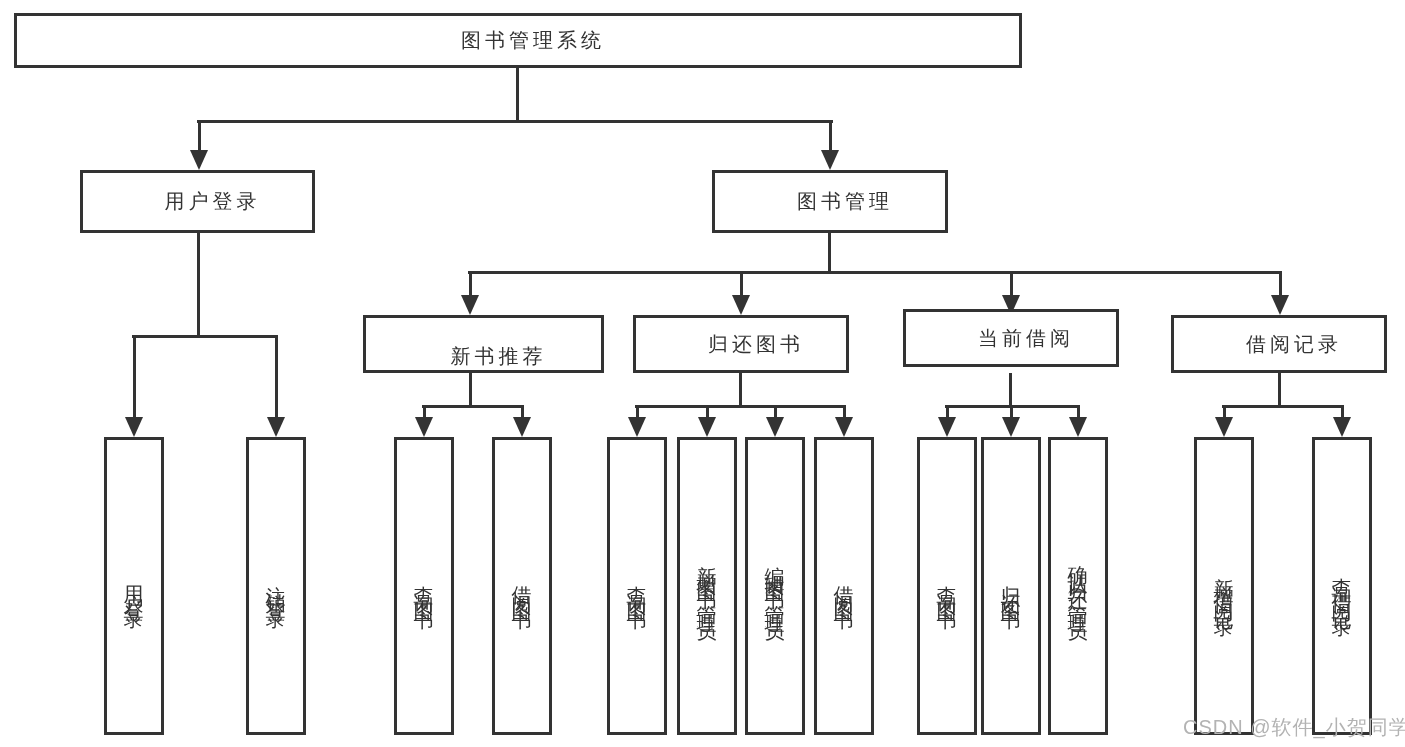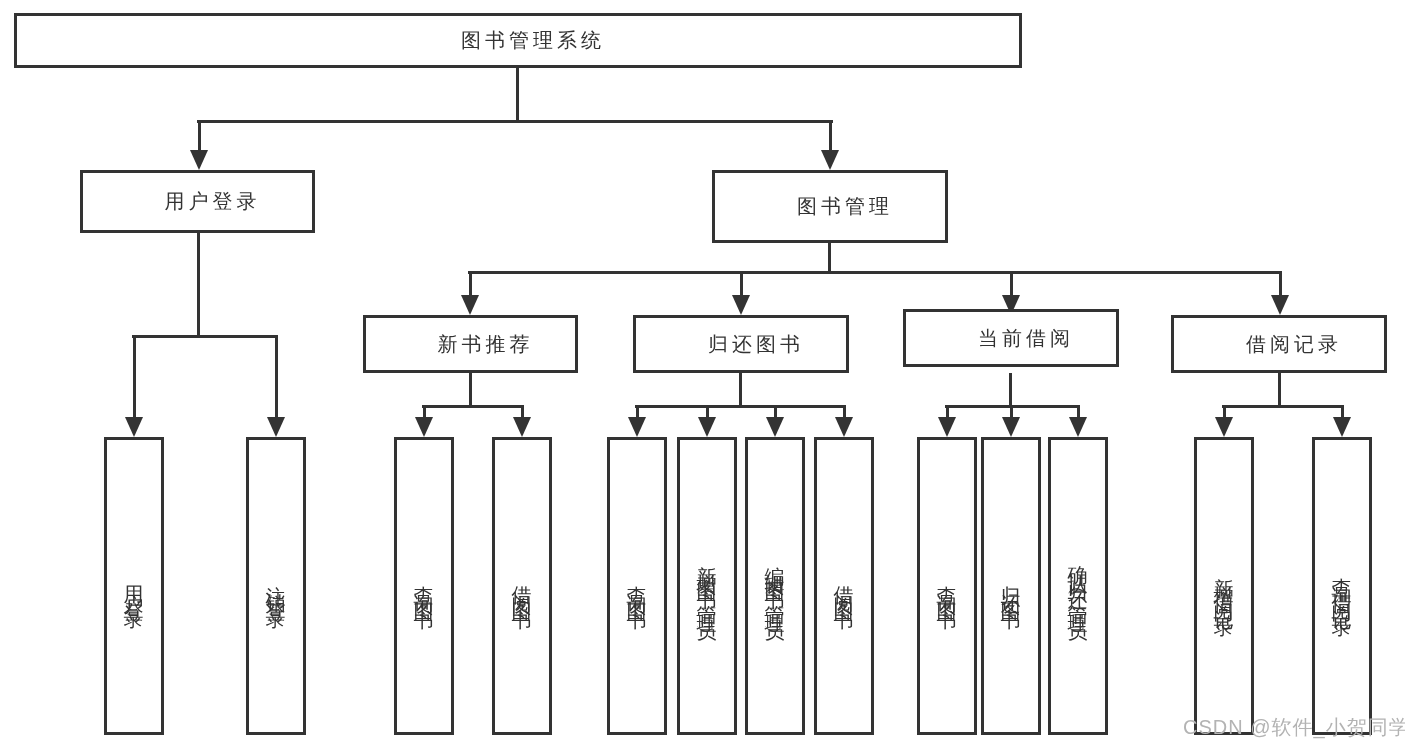--- a/index.html
+++ b/index.html
@@ -91,37 +91,37 @@
   </div>
 
   <div class="vline" style="left:516px; top:68px; height:52px;"></div>
   <div class="hline" style="left:197px; top:120px; width:636px;"></div>
   <div class="arrow" style="left:190px; top:120px; height:50px;"></div>
   <div class="arrow" style="left:821px; top:120px; height:50px;"></div>
 
   <div class="box" style="left:80px; top:170px; width:235px; height:63px;">
     <span class="lbl">用户登录</span>
   </div>
-  <div class="box" style="left:712px; top:170px; width:236px; height:73px;">
+  <div class="box" style="left:712px; top:170px; width:236px; height:63px;">
     <span class="lbl">图书管理</span>
   </div>
 
   <div class="vline" style="left:197px; top:233px; height:102px;"></div>
   <div class="hline" style="left:132px; top:335px; width:146px;"></div>
   <div class="arrow" style="left:125px; top:335px; height:102px;"></div>
   <div class="arrow" style="left:267px; top:335px; height:102px;"></div>
 
   <div class="vline" style="left:828px; top:233px; height:38px;"></div>
   <div class="hline" style="left:468px; top:271px; width:814px;"></div>
   <div class="arrow" style="left:461px; top:271px; height:44px;"></div>
   <div class="arrow" style="left:732px; top:271px; height:44px;"></div>
   <div class="arrow" style="left:1002px; top:271px; height:44px;"></div>
   <div class="arrow" style="left:1271px; top:271px; height:44px;"></div>
 
-  <div class="box" style="left:363px; top:315px; width:215px; height:58px;">
+  <div class="box" style="left:363px; top:315px; width:241px; height:58px;align-items:flex-end;">
     <span class="lbl">新书推荐</span>
   </div>
   <div class="box" style="left:633px; top:315px; width:216px; height:58px;">
     <span class="lbl">归还图书</span>
   </div>
   <div class="box" style="left:903px; top:309px; width:216px; height:58px;font-family:Liberation Serif, serif;">
     <span class="lbl">当前借阅</span>
   </div>
   <div class="box" style="left:1171px; top:315px; width:216px; height:58px;">
     <span class="lbl">借阅记录</span>

